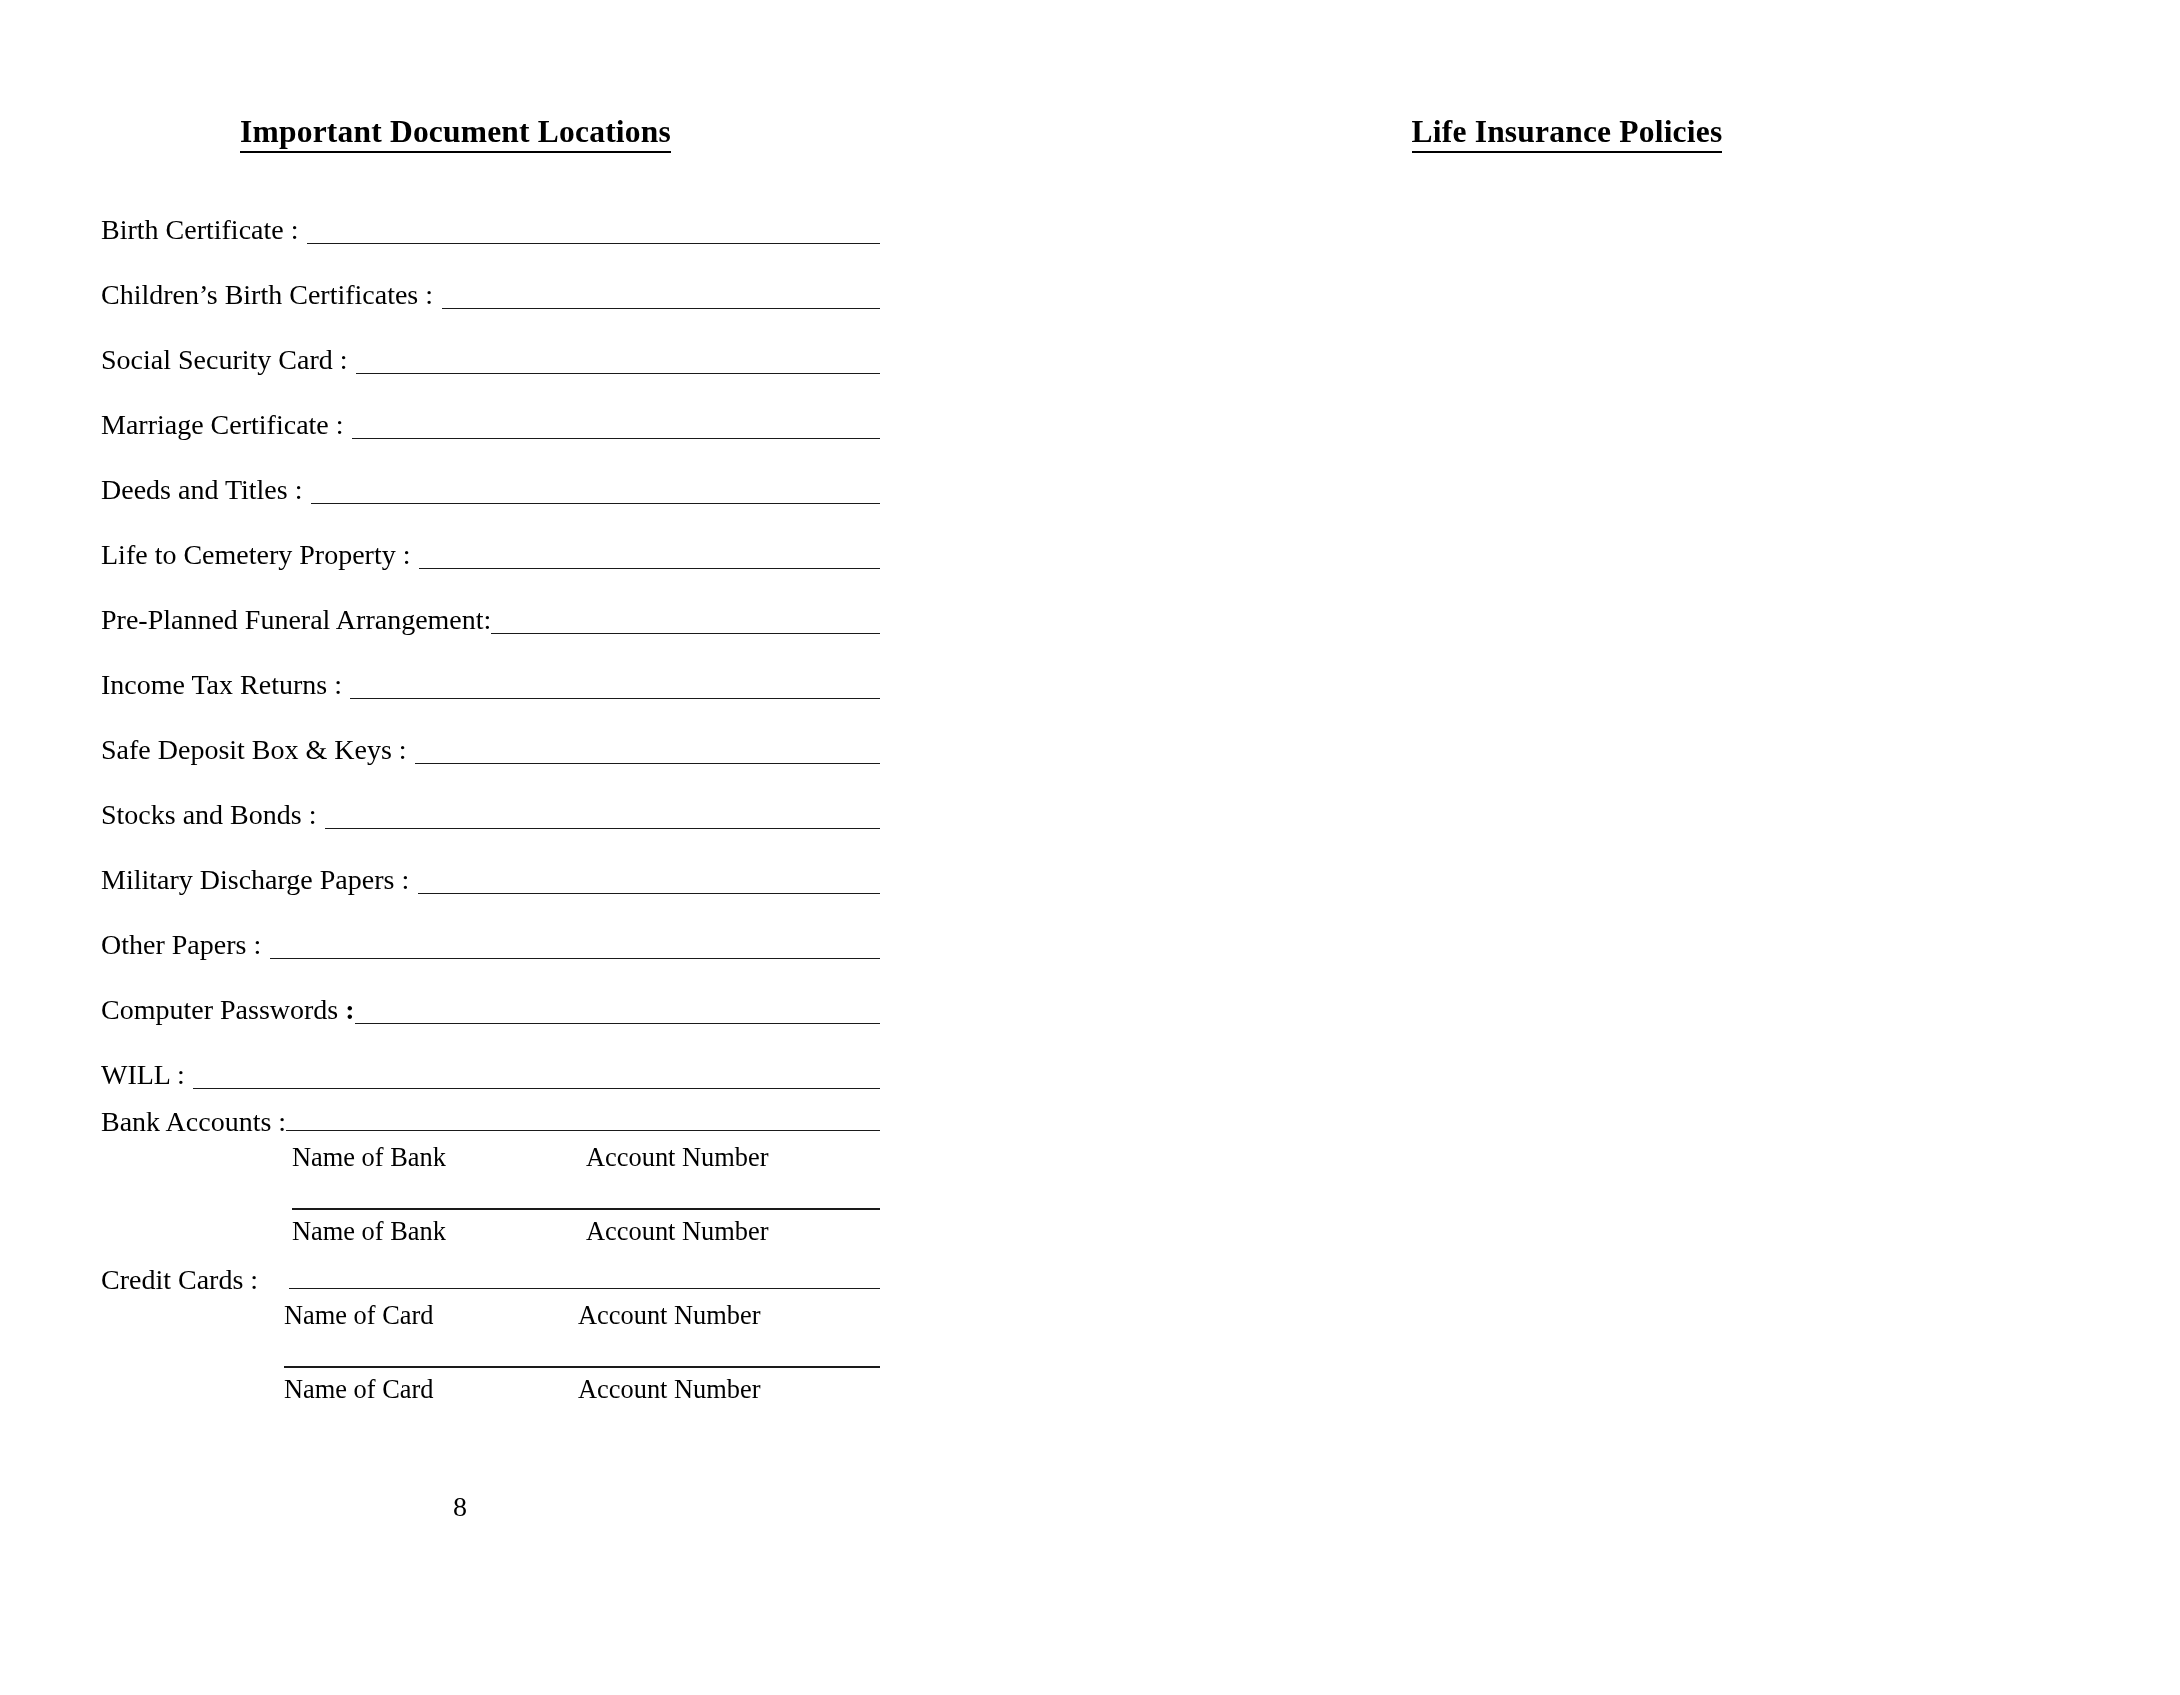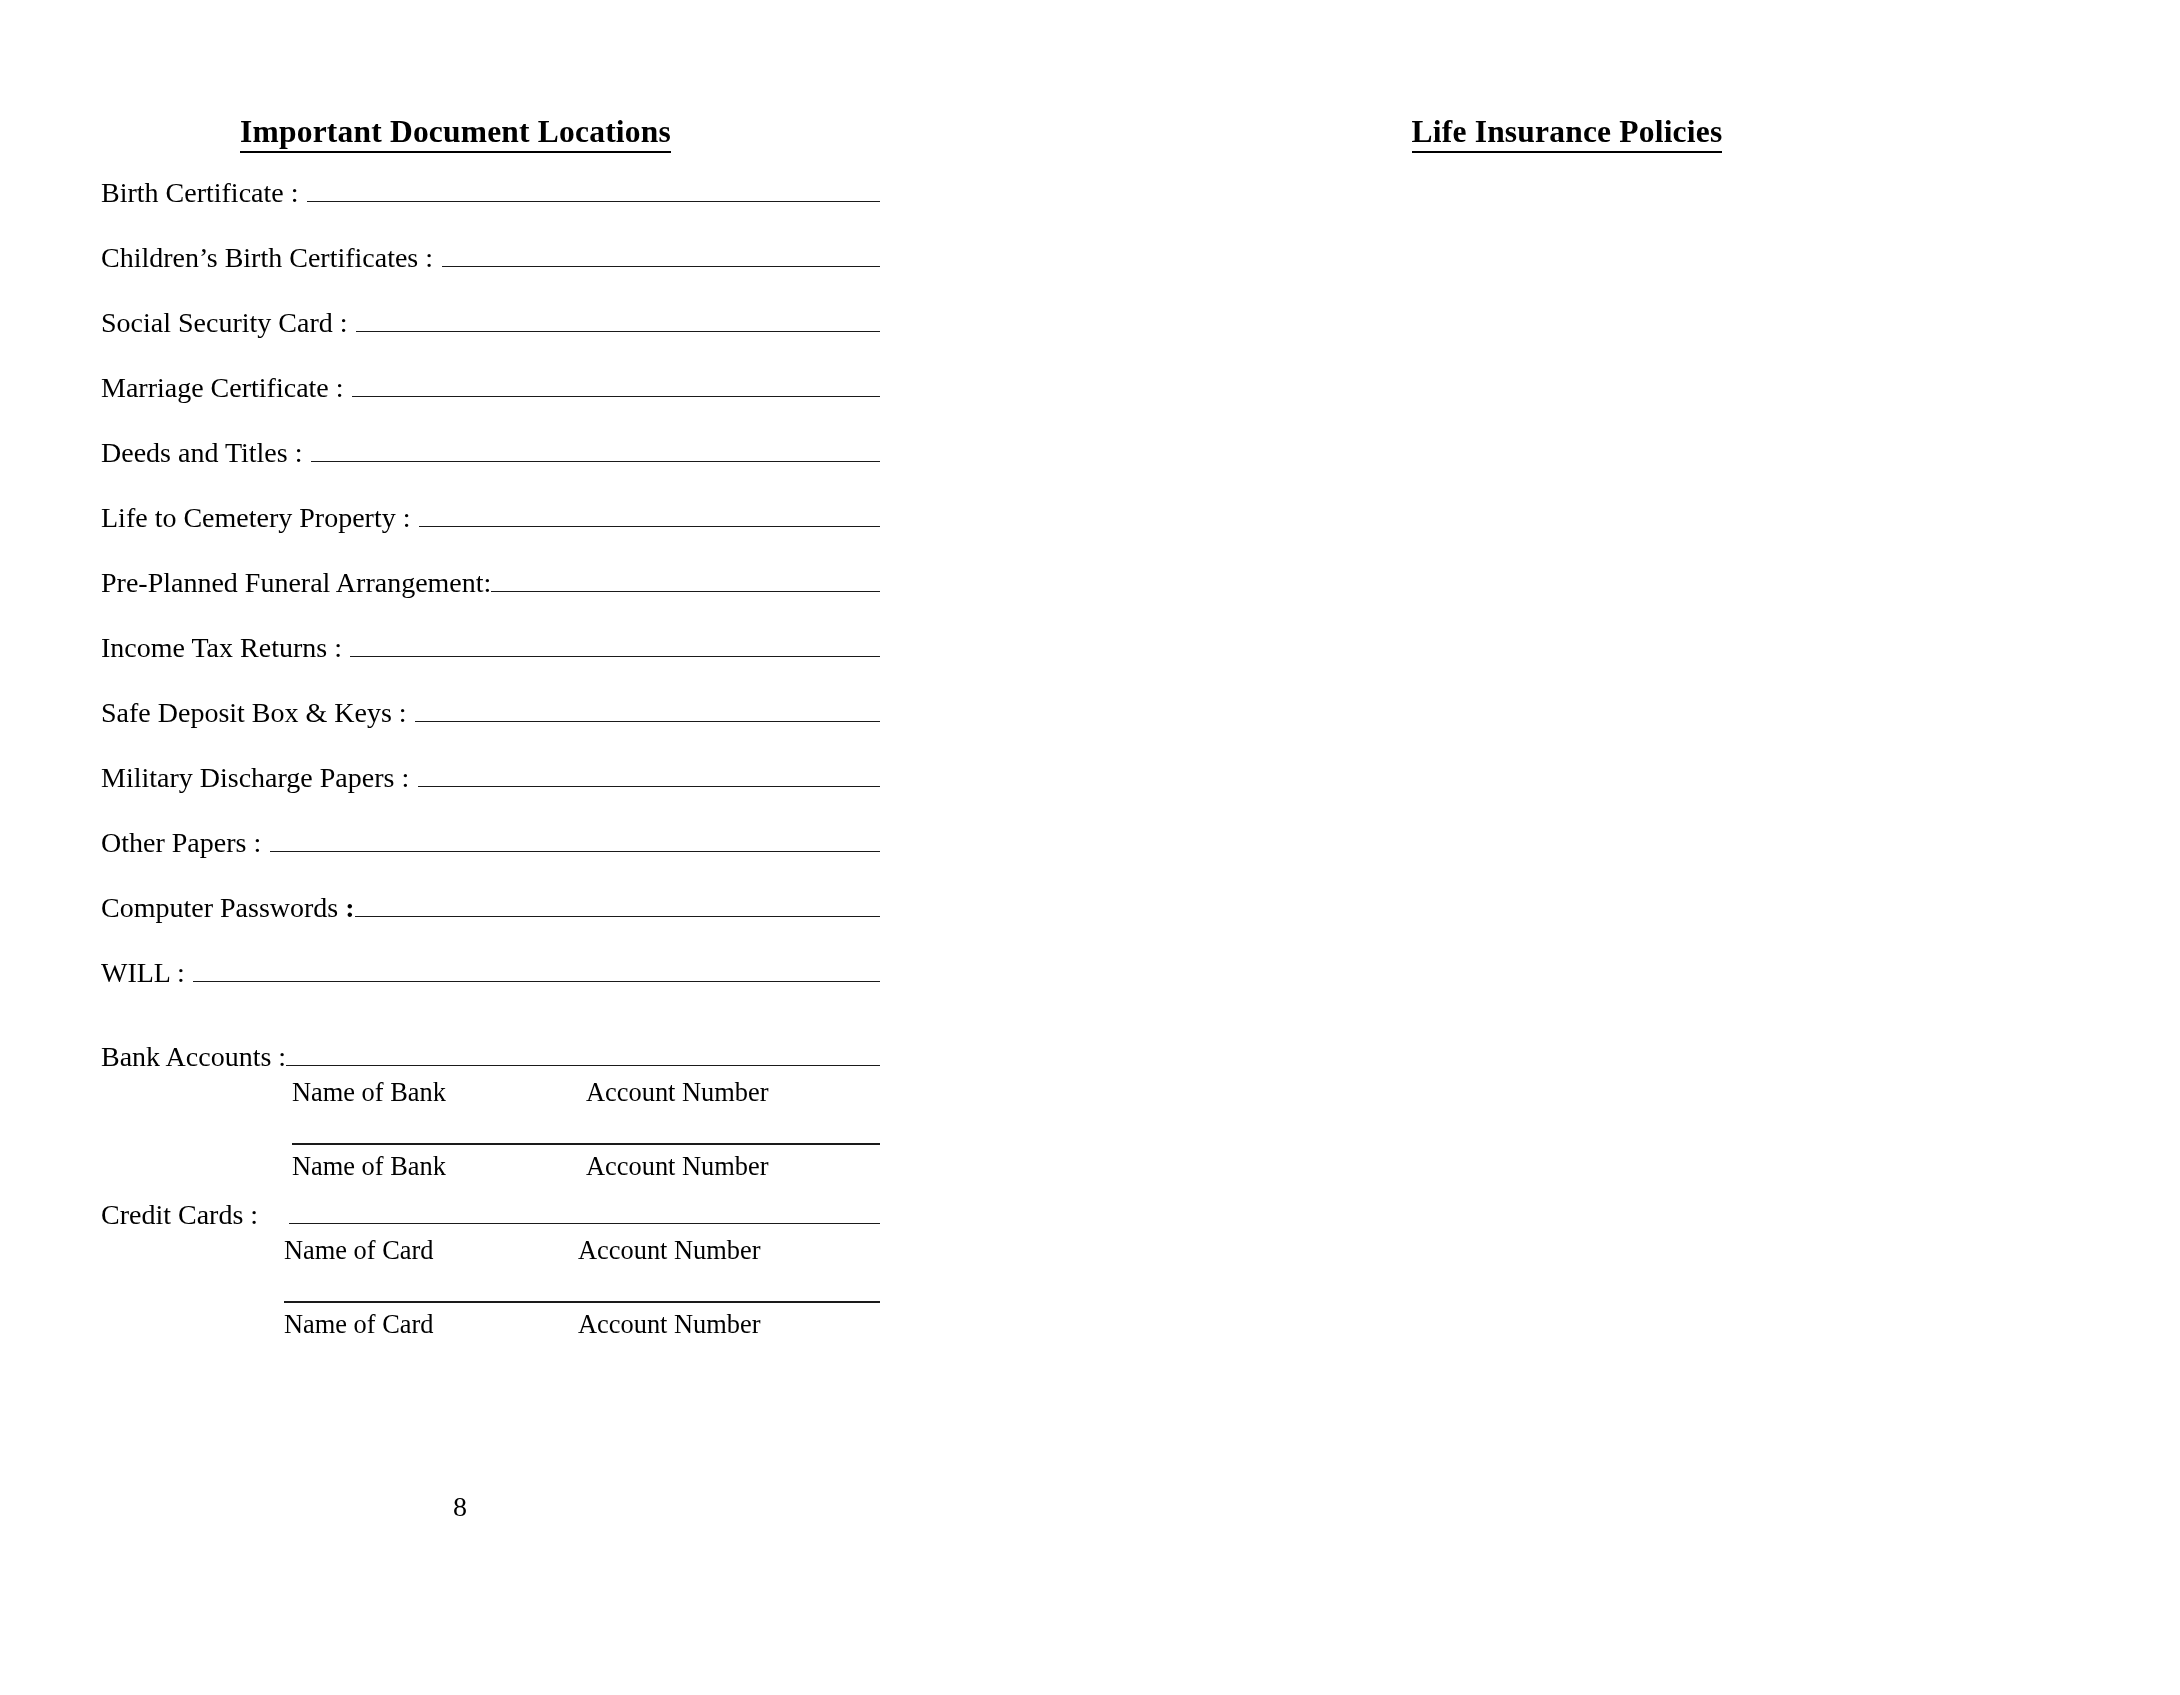--- a/index.html
+++ b/index.html
@@ -56,21 +56,21 @@
   
   .rows {
     position: absolute;
     top: 0;
     left: 0;
   }
   .rows-left  { left: 101px; top: 179px; width: 779px; }
 
   .fill-row {
     display: flex;
-    align-items: flex-start;
+    align-items: flex-end;
     width: 100%;
   }
   .fill-label {
     font-size: 28px;
     line-height: 1.0;
     white-space: nowrap;
     flex: 0 0 auto;
   }
   .fill-label.bold-colon b { font-weight: bold; }
   .fill-rule {
@@ -165,20 +165,24 @@
         </div>
         <div class="fill-row">
           <div class="fill-label">Income Tax Returns :</div>
           <div class="fill-rule gap-sm"></div>
         </div>
         <div class="fill-row">
           <div class="fill-label">Safe Deposit Box &amp; Keys :</div>
           <div class="fill-rule gap-sm"></div>
         </div>
         <div class="fill-row">
+          <div class="fill-label">Stocks and Bonds :</div>
+          <div class="fill-rule gap-sm"></div>
+        </div>
+        <div class="fill-row">
           <div class="fill-label">Military Discharge Papers :</div>
           <div class="fill-rule gap-sm"></div>
         </div>
         <div class="fill-row">
           <div class="fill-label">Other Papers :</div>
           <div class="fill-rule gap-sm"></div>
         </div>
         <div class="fill-row">
           <div class="fill-label bold-colon">Computer Passwords <b>:</b></div>
           <div class="fill-rule gap-none"></div>

